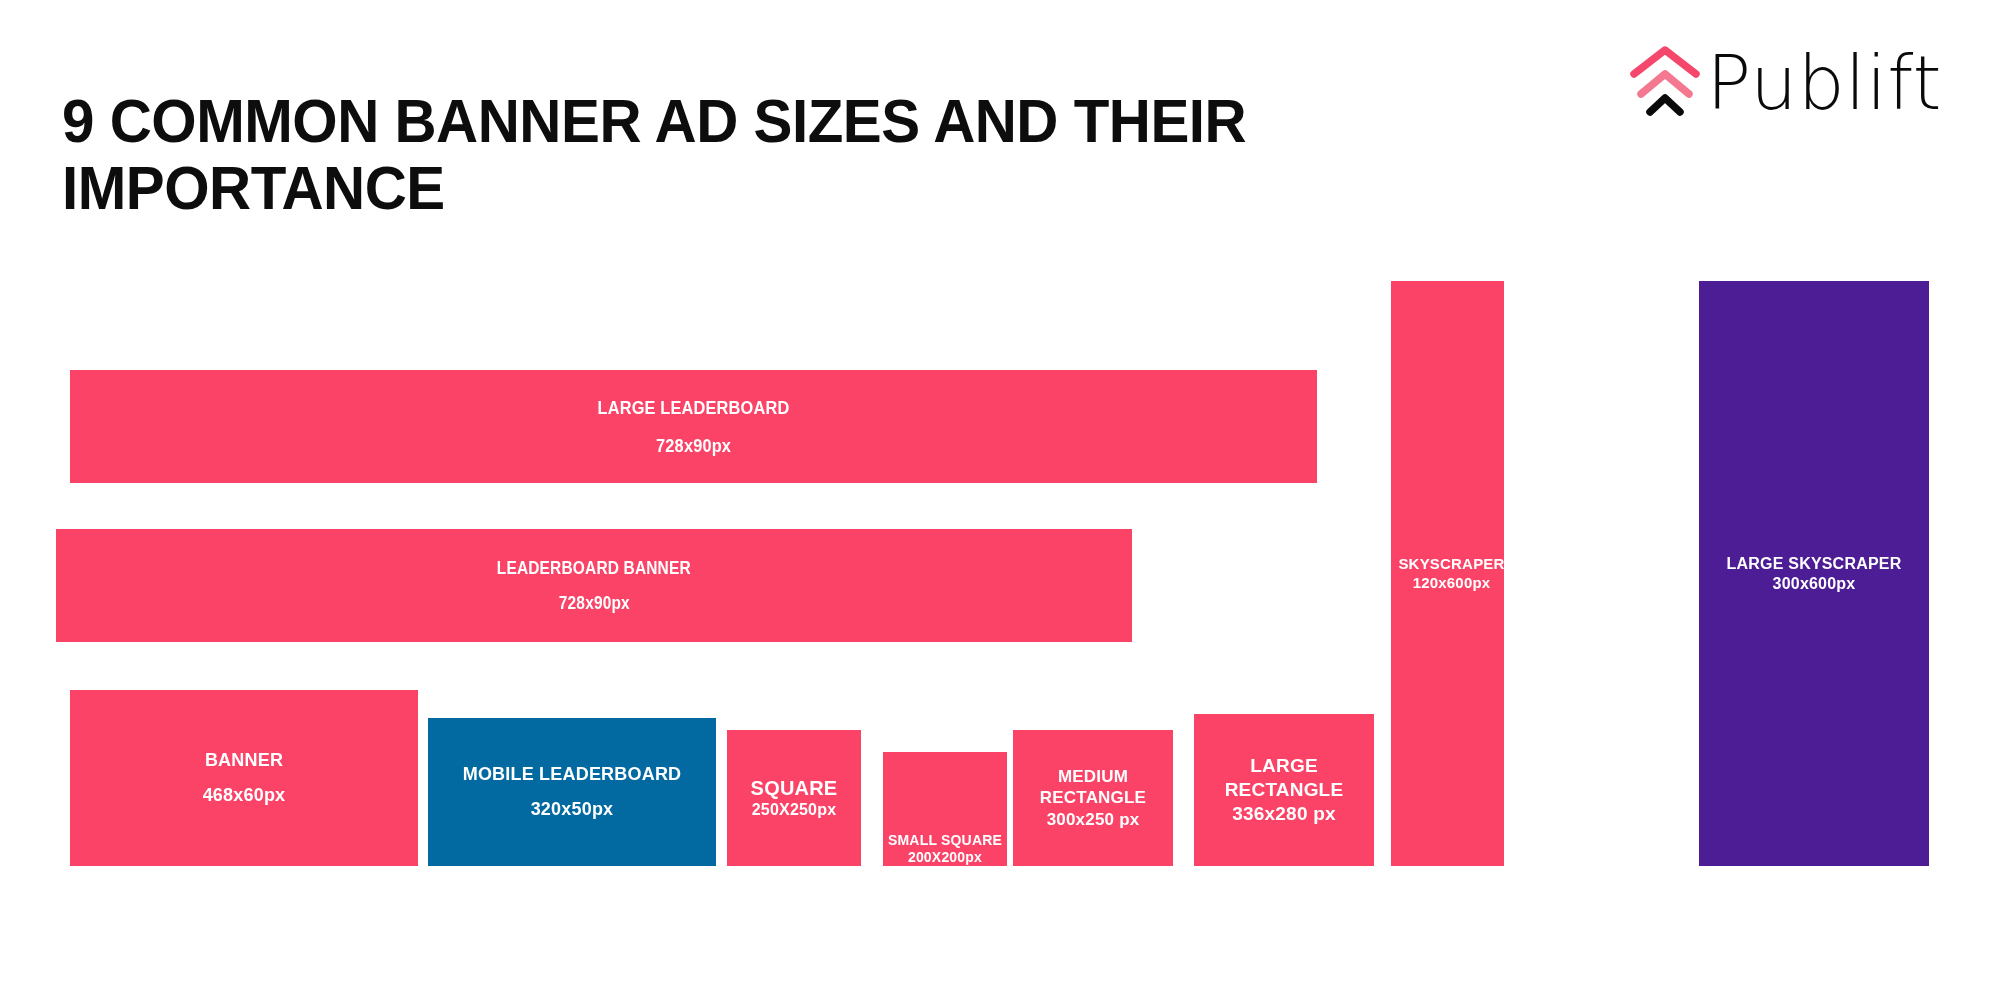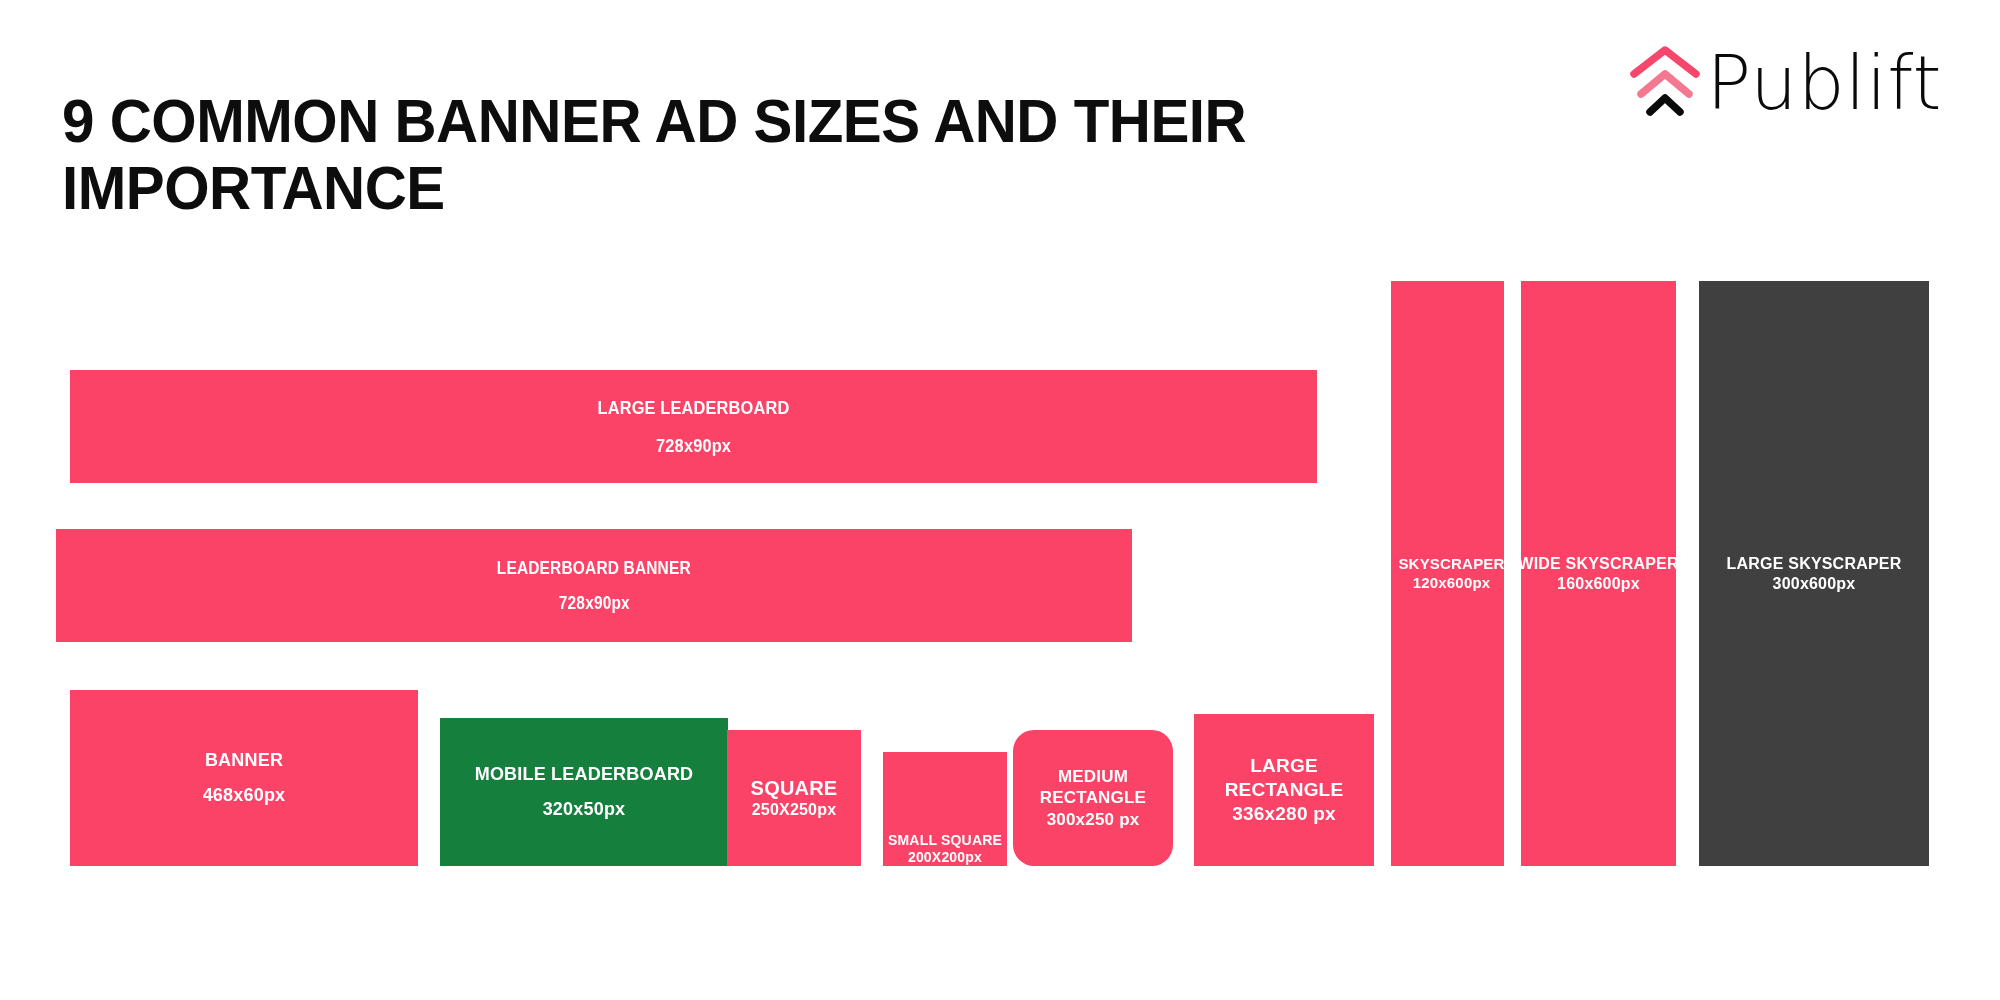--- a/index.html
+++ b/index.html
@@ -157,54 +157,50 @@
     <div class="ad-box condensed t-md" style="left: 56px; top: 529px; width: 1076px; height: 113px; background: rgb(251, 67, 104); color: rgb(255, 255, 255);">
       <span class="ad-name">LEADERBOARD BANNER</span>
       <span class="ad-dims">728x90px</span>
     </div>
 
     <div class="ad-box t-md" style="left: 70px; top: 690px; width: 348px; height: 176px; background: rgb(251, 67, 104); color: rgb(255, 255, 255);">
       <span class="ad-name">BANNER</span>
       <span class="ad-dims">468x60px</span>
     </div>
 
-    <div class="ad-box t-md" style="left: 428px; top: 718px; width: 288px; height: 148px; background: #15803d; color: rgb(255, 255, 255); margin-left: 12px;">
+    <div class="ad-box t-md" style="left: 428px; top: 718px; width: 288px; height: 148px; background: #0369a1; color: rgb(255, 255, 255);">
       <span class="ad-name">MOBILE LEADERBOARD</span>
       <span class="ad-dims">320x50px</span>
     </div>
 
     <div class="ad-box t-sm2" style="left: 727px; top: 730px; width: 134px; height: 136px; background: rgb(251, 67, 104); color: rgb(255, 255, 255);">
       <span class="ad-name">SQUARE</span>
       <span class="ad-dims">250X250px</span>
     </div>
 
     <div class="ad-box t-xs" style="left: 883px; top: 752px; width: 124px; height: 114px; background: rgb(251, 67, 104); color: rgb(255, 255, 255); justify-content: flex-end;">
       <span class="ad-name">SMALL SQUARE</span>
       <span class="ad-dims">200X200px</span>
     </div>
 
-    <div class="ad-box t-rect" style="left: 1013px; top: 730px; width: 160px; height: 136px; background: rgb(251, 67, 104); color: rgb(255, 255, 255); border-radius: 21px;">
+    <div class="ad-box t-rect" style="left: 1013px; top: 730px; width: 160px; height: 136px; background: rgb(251, 67, 104); color: rgb(255, 255, 255);">
       <span class="ad-name">MEDIUM RECTANGLE</span>
       <span class="ad-dims">300x250 px</span>
     </div>
 
     <div class="ad-box t-lrect" style="left: 1194px; top: 714px; width: 180px; height: 152px; background: rgb(251, 67, 104); color: rgb(255, 255, 255);">
       <span class="ad-name">LARGE RECTANGLE</span>
       <span class="ad-dims">336x280 px</span>
     </div>
 
     <div class="ad-box t-sky" style="left: 1391px; top: 281px; width: 113px; height: 585px; background: rgb(251, 67, 104); color: rgb(255, 255, 255); padding-left: 8px;">
       <span class="ad-name">SKYSCRAPER</span>
       <span class="ad-dims">120x600px</span>
     </div>
 
-    <div class="ad-box t-sky2" style="left: 1521px; top: 281px; width: 155px; height: 585px; background: rgb(251, 67, 104); color: rgb(255, 255, 255);">
-      <span class="ad-name">WIDE SKYSCRAPER</span>
-      <span class="ad-dims">160x600px</span>
-    </div>
-
-    <div class="ad-box t-sky2" style="left: 1699px; top: 281px; width: 230px; height: 585px; background: #404040; color: rgb(255, 255, 255);">
+
+    <div class="ad-box t-sky2" style="left: 1699px; top: 281px; width: 230px; height: 585px; background: #4c1d95; color: rgb(255, 255, 255);">
       <span class="ad-name">LARGE SKYSCRAPER</span>
       <span class="ad-dims">300x600px</span>
     </div>
 
   </div>
 </div>
 
 </body></html>

